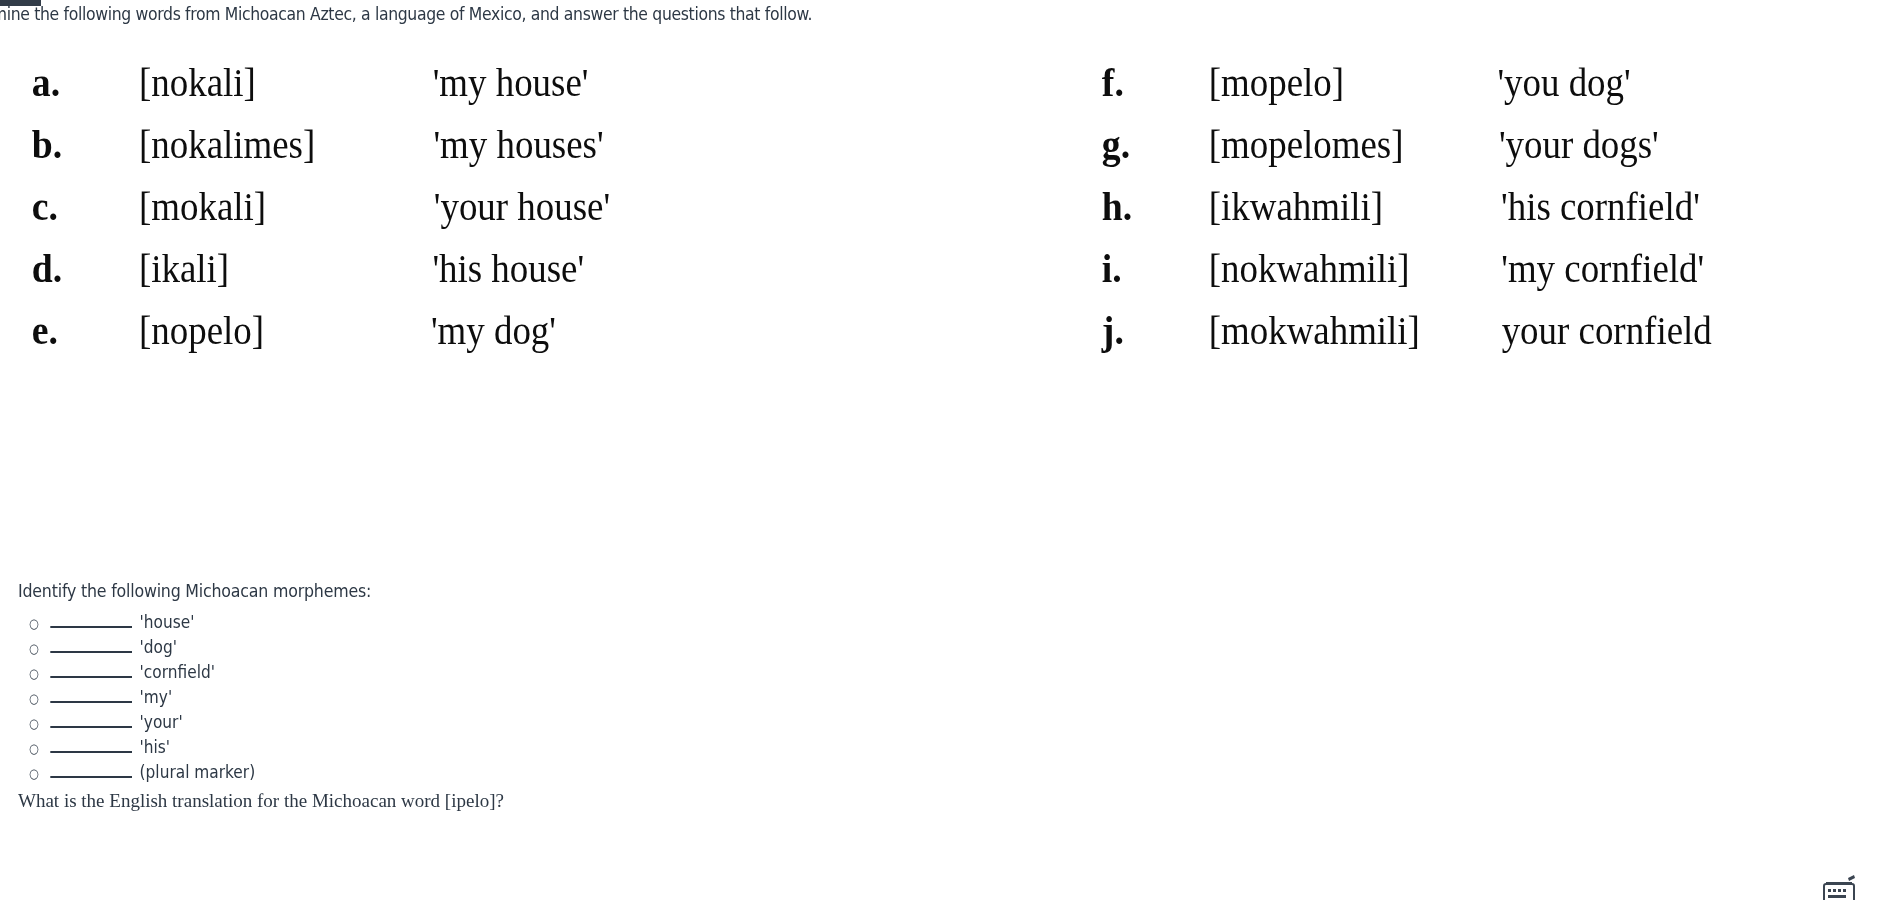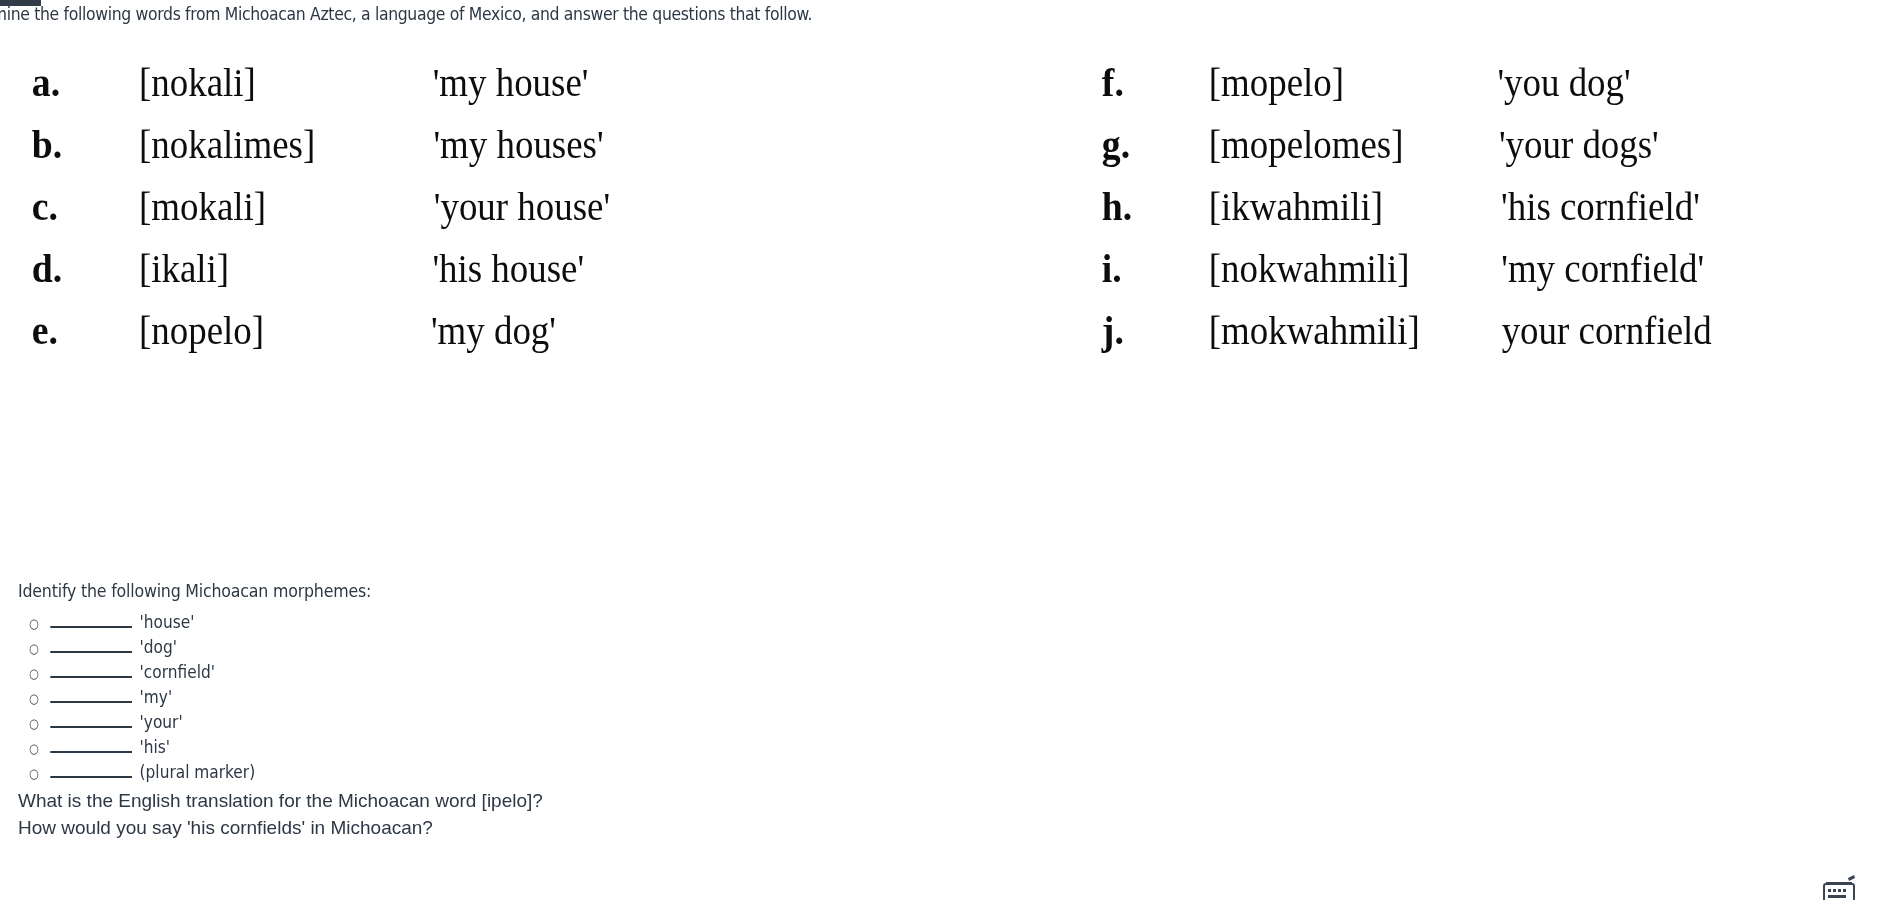--- a/index.html
+++ b/index.html
@@ -137,21 +137,21 @@
     border-bottom: 2px solid #2d3845;
     height: 15px;
     margin-right: 8px;
   }
   .morpheme-list .label {
     font-size: 18px;
     white-space: nowrap;
   }
 
   .final-q {
-    font-family: Liberation Sans, sans-serif;
+    font-family: Liberation Serif, serif;
     font-size: 19px;
     color: #2d3845;
     line-height: 25px;
     white-space: nowrap;
     margin-top: 2px;
   }
 
   
   .corner-icon {
     position: absolute;
@@ -266,21 +266,20 @@
       <span class="label">'his'</span>
     </li>
     <li>
       <span class="bullet">○</span>
       <span class="blank"></span>
       <span class="label">(plural marker)</span>
     </li>
   </ul>
 
   <div class="final-q">What is the English translation for the Michoacan word [ipelo]?</div>
-  <div class="final-q">How would you say 'his cornfields' in Michoacan?</div>
 
 </div>
 
 <div class="corner-icon">
   <svg width="42" height="34" viewBox="0 0 42 34" fill="none" aria-hidden="true">
     <path d="M30 4 L36 1 L37 4 L31 7 Z" fill="#3b4551"></path>
     <rect x="8" y="8" width="26" height="2" fill="#3b4551"></rect>
     <rect x="6" y="10" width="30" height="18" rx="2" stroke="#3b4551" stroke-width="2" fill="none"></rect>
     <rect x="10" y="15" width="3" height="3" fill="#3b4551"></rect>
     <rect x="15" y="15" width="3" height="3" fill="#3b4551"></rect>

